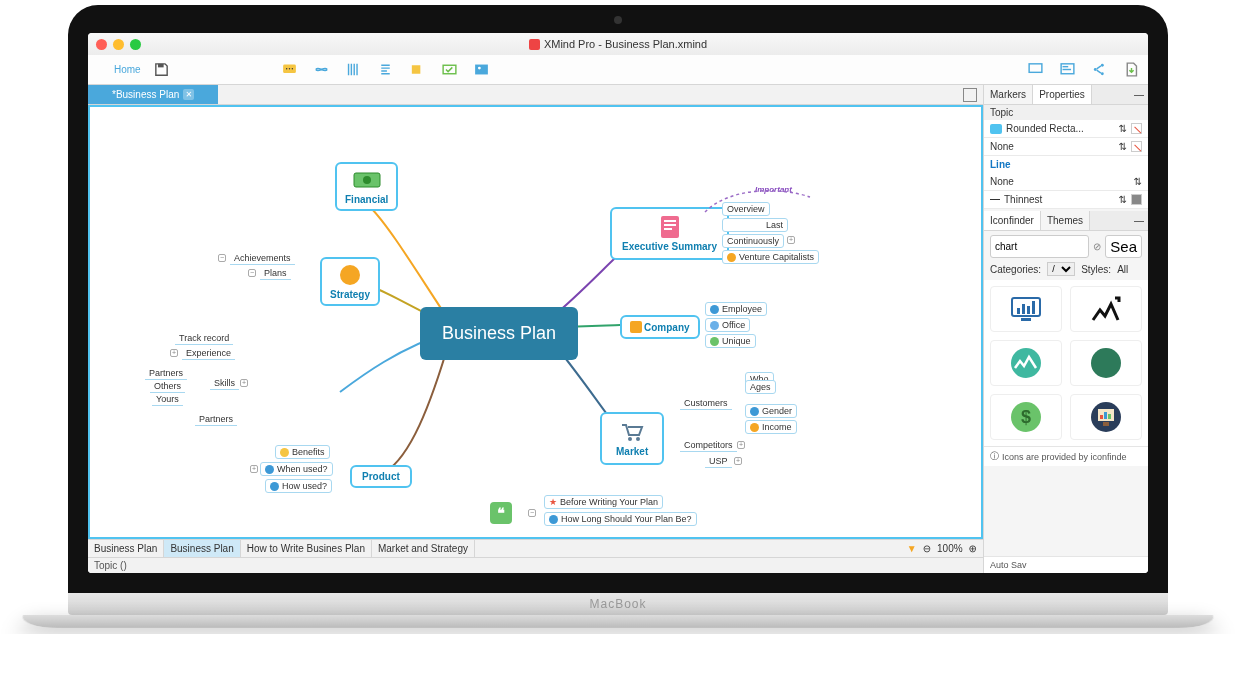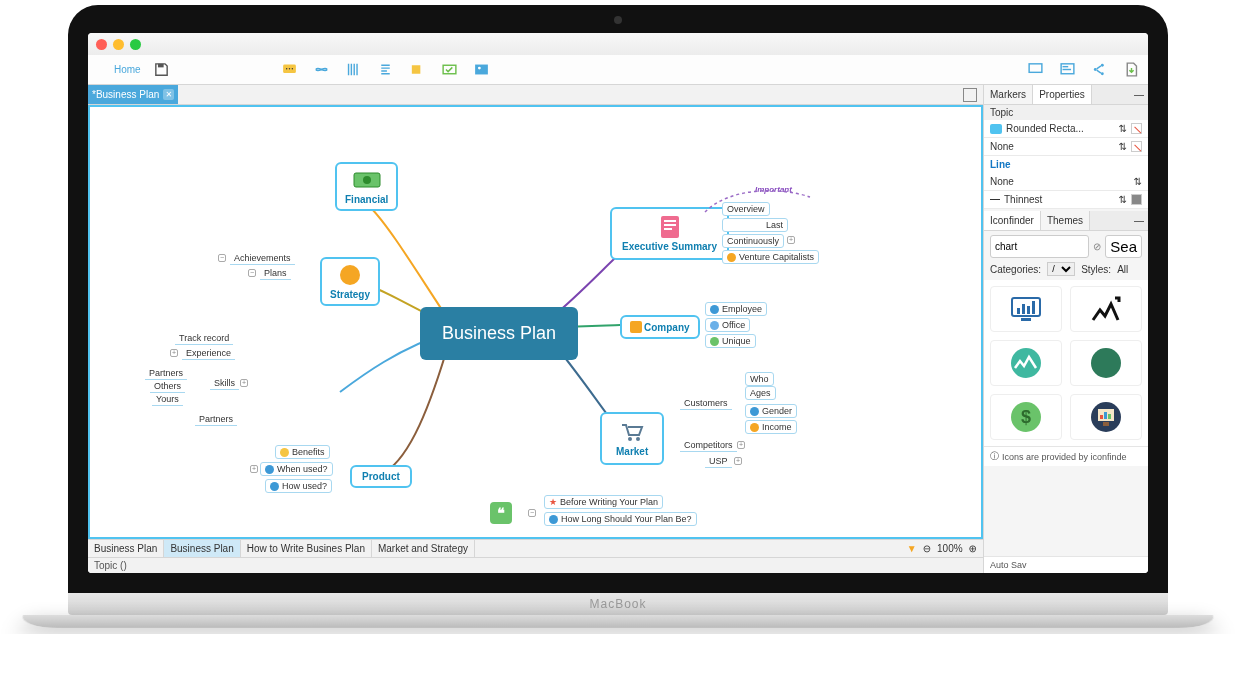--- a/index.html
+++ b/index.html
@@ -16,21 +16,21 @@
 .green{background:#28ca42;}
 .title-c{position:absolute;left:0;right:0;text-align:center;display:flex;align-items:center;justify-content:center;gap:4px;color:#333;font-size:11px;}
 .title-c .doc-icon{width:11px;height:11px;background:#e44;border-radius:2px;}
 .toolbar{height:30px;background:#fdfdfd;border-bottom:1px solid #d6d6d6;display:flex;align-items:center;padding:8px 6px;gap:10px;}
 .tbtn{width:22px;height:22px;display:flex;align-items:center;justify-content:center;cursor:pointer;border-radius:3px;}
 .tbtn svg{width:17px;height:17px;}
 .spacer{flex:1;}
 .content{flex:1;display:flex;overflow:hidden;}
 .main{flex:1;display:flex;flex-direction:column;overflow:hidden;background:#fff;}
 .tabstrip{height:20px;background:#f2f2f2;display:flex;align-items:stretch;border-bottom:1px solid #d6d6d6;}
-.tab{background:#4aa8dc;color:#fff;font-size:10px;padding:0 4px;display:flex;align-items:center;gap:4px;}
+.tab{background:#4aa8dc;color:#fff;font-size:10px;padding:0 24px;display:flex;align-items:center;gap:4px;}
 .tab .close{width:11px;height:11px;background:rgba(255,255,255,.3);border-radius:2px;display:flex;align-items:center;justify-content:center;font-size:8px;}
 .canvas-wrap{flex:1;position:relative;border:2px solid #50c3f0;margin:0;overflow:hidden;background:#fff;}
 .canvas{position:absolute;inset:0;}
 .node{position:absolute;background:#fff;border:2px solid #50c3f0;border-radius:6px;padding:4px 8px;font-size:10px;color:#0f7fb0;font-weight:bold;text-align:center;display:flex;flex-direction:column;align-items:center;gap:2px;}
 .node .nicon{width:28px;height:24px;border-radius:3px;display:flex;align-items:center;justify-content:center;}
 .root{position:absolute;background:#2a7fa3;color:#fff;font-size:18px;padding:16px 22px;border-radius:6px;}
 .sub{position:absolute;font-size:9px;color:#333;background:#fff;padding:1px 4px;border-bottom:1px solid #a8d8f0;white-space:nowrap;display:flex;align-items:center;gap:3px;}
 .sub.boxed{border:1px solid #a8d8f0;border-radius:3px;}
 .mini{position:absolute;width:8px;height:8px;border:1px solid #aaa;border-radius:2px;font-size:7px;line-height:6px;text-align:center;color:#888;}
 .callout{position:absolute;font-size:8px;color:#8a4fc0;font-style:italic;font-weight:bold;}
@@ -72,20 +72,24 @@
  <div class="bezel">
   <div class="camera"></div>
   <div class="screen">
 
    <div class="titlebar">
      <div class="traffic">
        <div class="dot red"></div>
        <div class="dot yellow"></div>
        <div class="dot green"></div>
      </div>
+     <div class="title-c">
+       <span class="doc-icon"></span>
+       <span>XMind Pro - Business Plan.xmind</span>
+     </div>
    </div>
 
    <div class="toolbar">
      <div class="tbtn" style="width:auto;gap:3px;color:#4aa8dc;">
             <svg viewBox="0 0 24 24">
               <path d="M3 11l9-8 9 8v10h-6v-6h-6v6H3z" fill="#4aa8dc"></path>
             </svg>
             <span style="font-size:10px;">Home</span>
           </div>
      <div class="tbtn">
@@ -338,21 +342,21 @@
                     </svg>
                   </div>
           <span>Market</span>
         </div>
         <div class="sub" style="left:590px;top:290px;">
                   <span>Customers</span>
                 </div>
         <div class="sub boxed" style="left:655px;top:265px;">
                   <span>Who</span>
                 </div>
-        <div class="sub boxed" style="left:655px;top:279px;">
+        <div class="sub boxed" style="left:655px;top:273px;">
                   <span>Ages</span>
                 </div>
         <div class="sub boxed" style="left:655px;top:297px;">
                   <span class="marker-ico" style="background:#3d99d6"></span>
                   <span>Gender</span>
                 </div>
         <div class="sub boxed" style="left:655px;top:313px;">
                   <span class="marker-ico" style="background:#f5a623"></span>
                   <span>Income</span>
                 </div>

